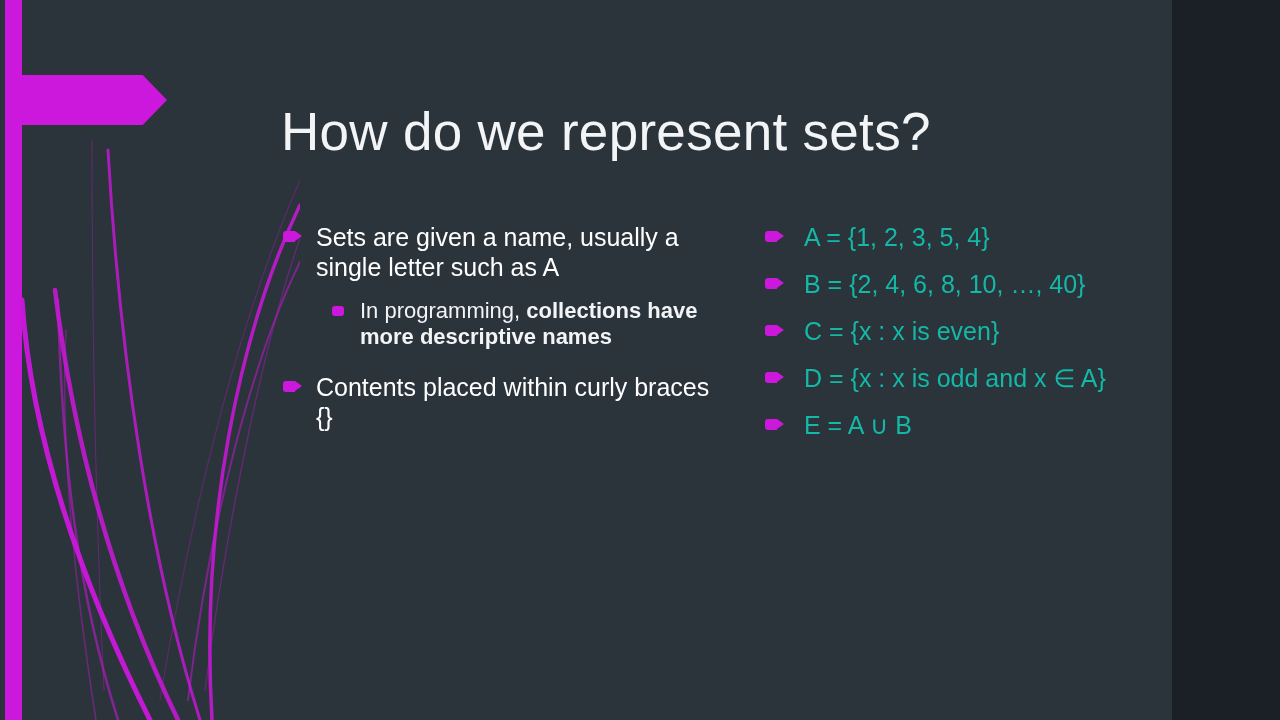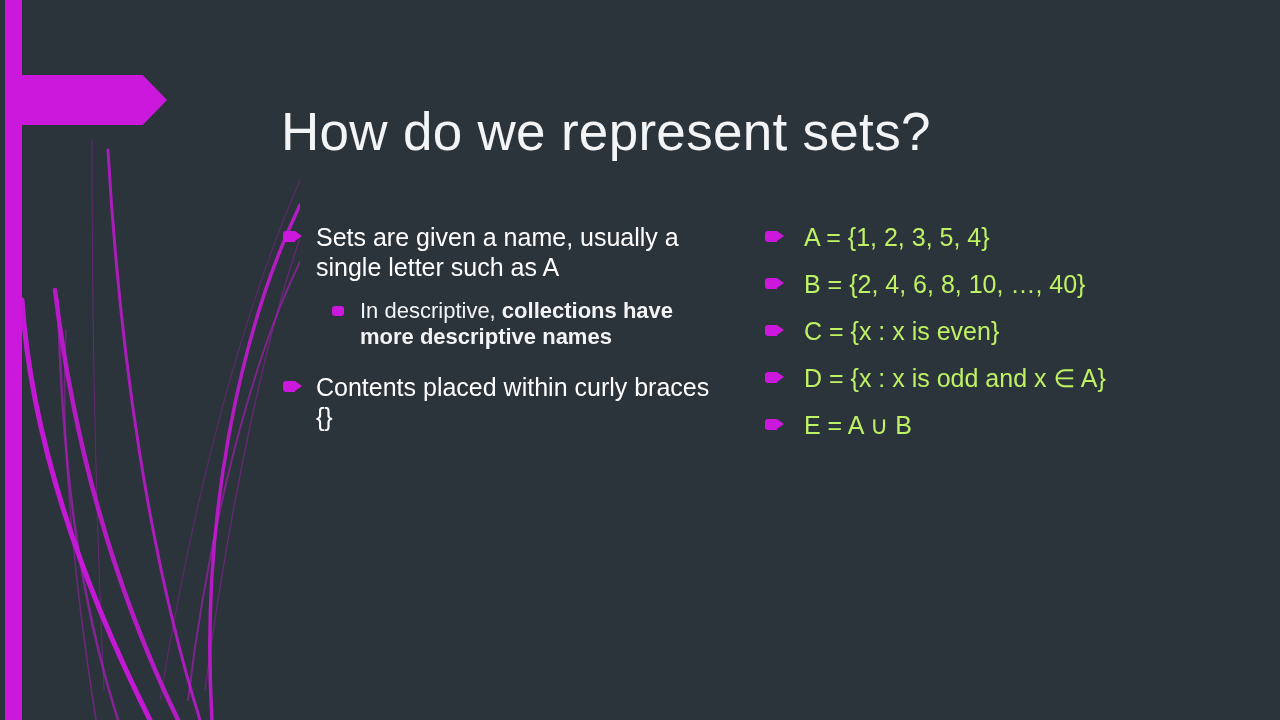--- a/index.html
+++ b/index.html
@@ -9,21 +9,21 @@
   }
   body {
     width: 1280px;
     height: 720px;
     overflow: hidden;
     font-family: "Liberation Sans", sans-serif;
   }
 
   #slide {
     position: relative;
-    width: 1280px;
+    width: 1172px;
     height: 720px;
     background: #2b333b;
     overflow: hidden;
   }
 
   
   #decor {
     position: absolute;
     left: 0;
     top: 0;
@@ -136,21 +136,21 @@
   }
   .lvl2 > .pennant::after { display: none; }
   .lvl2 b { font-weight: 700; }
 
   
   .rightline {
     margin-bottom: 17px;
     padding-left: 41px;
     font-size: 25px;
     line-height: 30px;
-    color: #bef264;
+    color: #14b8a6;
     white-space: nowrap;
   }
   .rightline > .pennant {
     left: 2px;
     top: 9px;
     width: 12px;
     height: 11px;
   }
   .rightline > .pennant::after {
     border-top-width: 5.5px;
@@ -186,21 +186,21 @@
 
   <div id="col-left" class="column">
 
     <div class="bullet-row lvl1">
       <span class="pennant"></span>
       <span>Sets are given a name, usually a single letter such as A</span>
     </div>
 
     <div class="bullet-row lvl2">
       <span class="pennant"></span>
-      <span>In descriptive, </span><b>collections have more descriptive names</b>
+      <span>In programming, </span><b>collections have more descriptive names</b>
     </div>
 
     <div class="bullet-row lvl1">
       <span class="pennant"></span>
       <span>Contents placed within curly braces {}</span>
     </div>
 
 
   </div>
 

